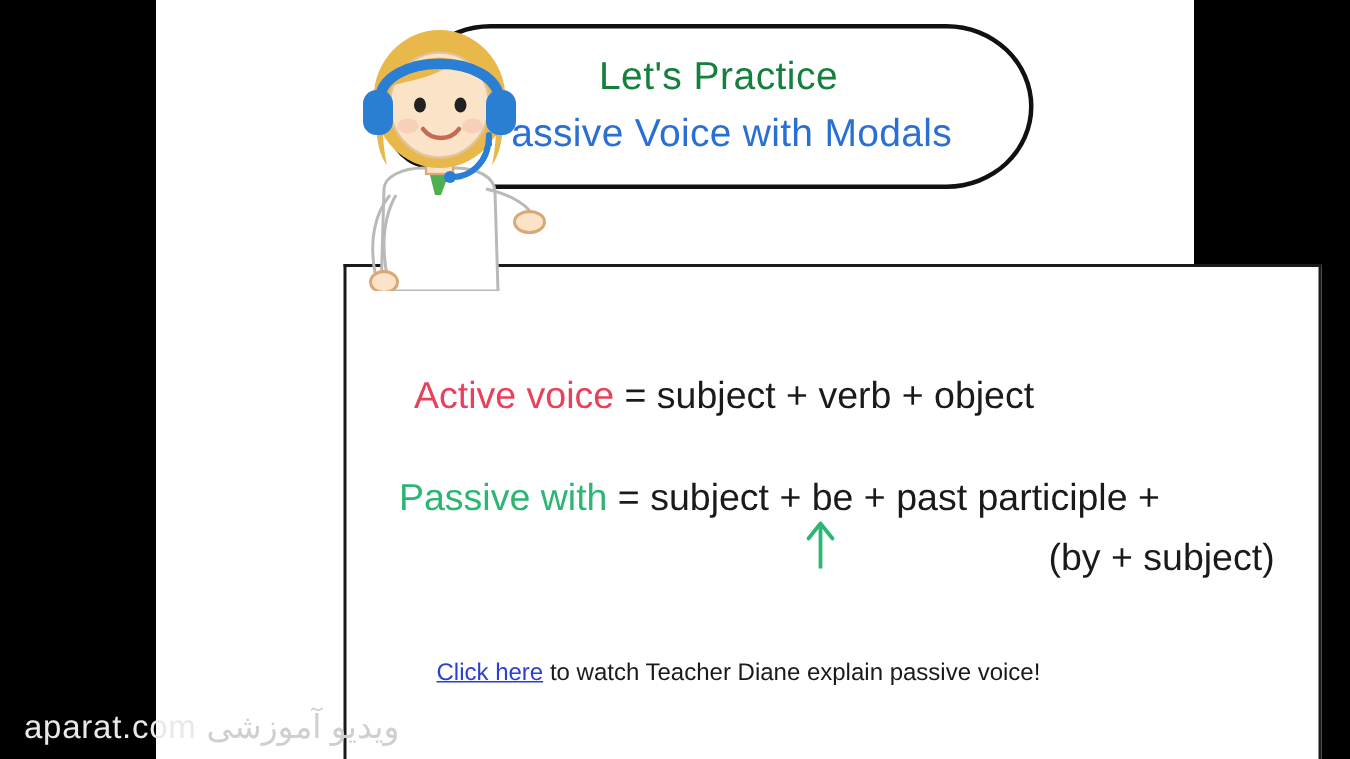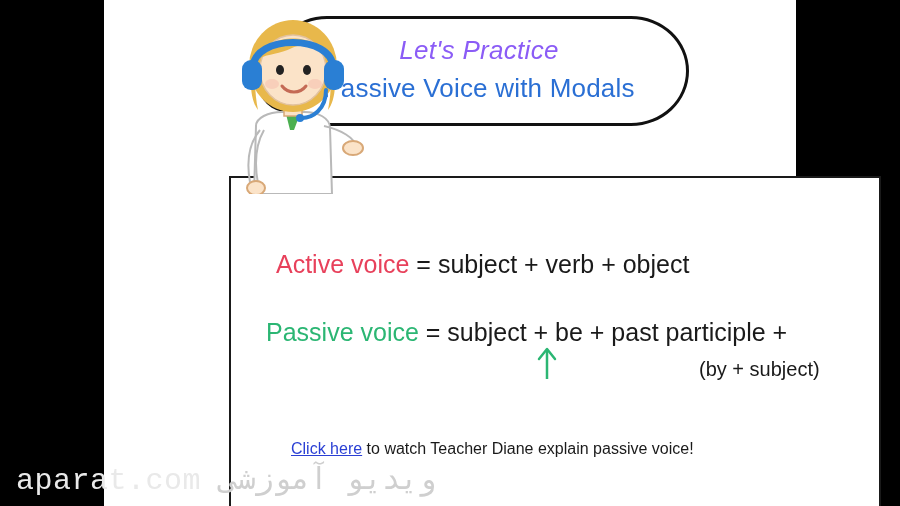--- a/index.html
+++ b/index.html
@@ -58,23 +58,22 @@
     height: 48px;
     background: #fff;
     z-index: 5;
   }
   .bubble-line1 {
     position: absolute;
     left: 0; right: 0;
     top: 16px;
     text-align: center;
     font-size: 26px;
-    color: #8b5cf6;
+    color: #15803d;
     letter-spacing: 0.3px;
-    font-style: italic;
   }
   .bubble-line2 {
     position: absolute;
     left: 0; right: 0;
     top: 54px;
     text-align: center;
     font-size: 26px;
     color: #2a6fd4;
     letter-spacing: 0.2px;
   }
@@ -116,21 +115,21 @@
     font-size: 25px;
     color: #1a1a1a;
     white-space: nowrap;
   }
   .kw-active { color: #e8415b; }
   .kw-passive { color: #2bb673; }
   .line-bysubject {
     position: absolute;
     left: 468px;
     top: 180px;
-    font-size: 20px;
+    font-size: 25px;
     color: #1a1a1a;
     white-space: nowrap;
   }
   .arrow-up {
     position: absolute;
     left: 305px;
     top: 168px;
     width: 22px;
     height: 34px;
     z-index: 3;
@@ -146,26 +145,25 @@
   .link-here {
     color: #2a3fd4;
     text-decoration: underline;
     cursor: pointer;
   }
   
   .watermark {
     position: absolute;
     left: 16px;
     bottom: 8px;
-    font-size: 30px;
+    font-size: 22px;
     color: #e9e9e9;
     letter-spacing: 0.5px;
     z-index: 8;
     white-space: nowrap;
-    font-family: Liberation Mono, monospace;
   }
   .watermark .wm-dark {
     color: #cfcfcf;
   }
 </style>
 </head>
 <body>
 
 <div id="stage">
 
@@ -223,21 +221,21 @@
       </svg>
     </div>
 
     <div class="content-box">
 
       <div class="line-active">
         <span class="kw-active">Active voice</span><span> = </span><span>subject + verb + object</span>
       </div>
 
       <div class="line-passive">
-        <span class="kw-passive">Passive voice</span><span> = </span><span>subject + be + past participle +</span>
+        <span class="kw-passive">Passive with</span><span> = </span><span>subject + be + past participle +</span>
       </div>
 
       <div class="arrow-up">
         <svg width="22" height="34" viewBox="0 0 22 34">
           <line x1="11" y1="33" x2="11" y2="5" stroke="#2bb673" stroke-width="2.5"></line>
           <polyline points="3,13 11,3 19,13" fill="none" stroke="#2bb673" stroke-width="2.5" stroke-linecap="round" stroke-linejoin="round"></polyline>
         </svg>
       </div>
 
       <div class="line-bysubject">(by + subject)</div>

